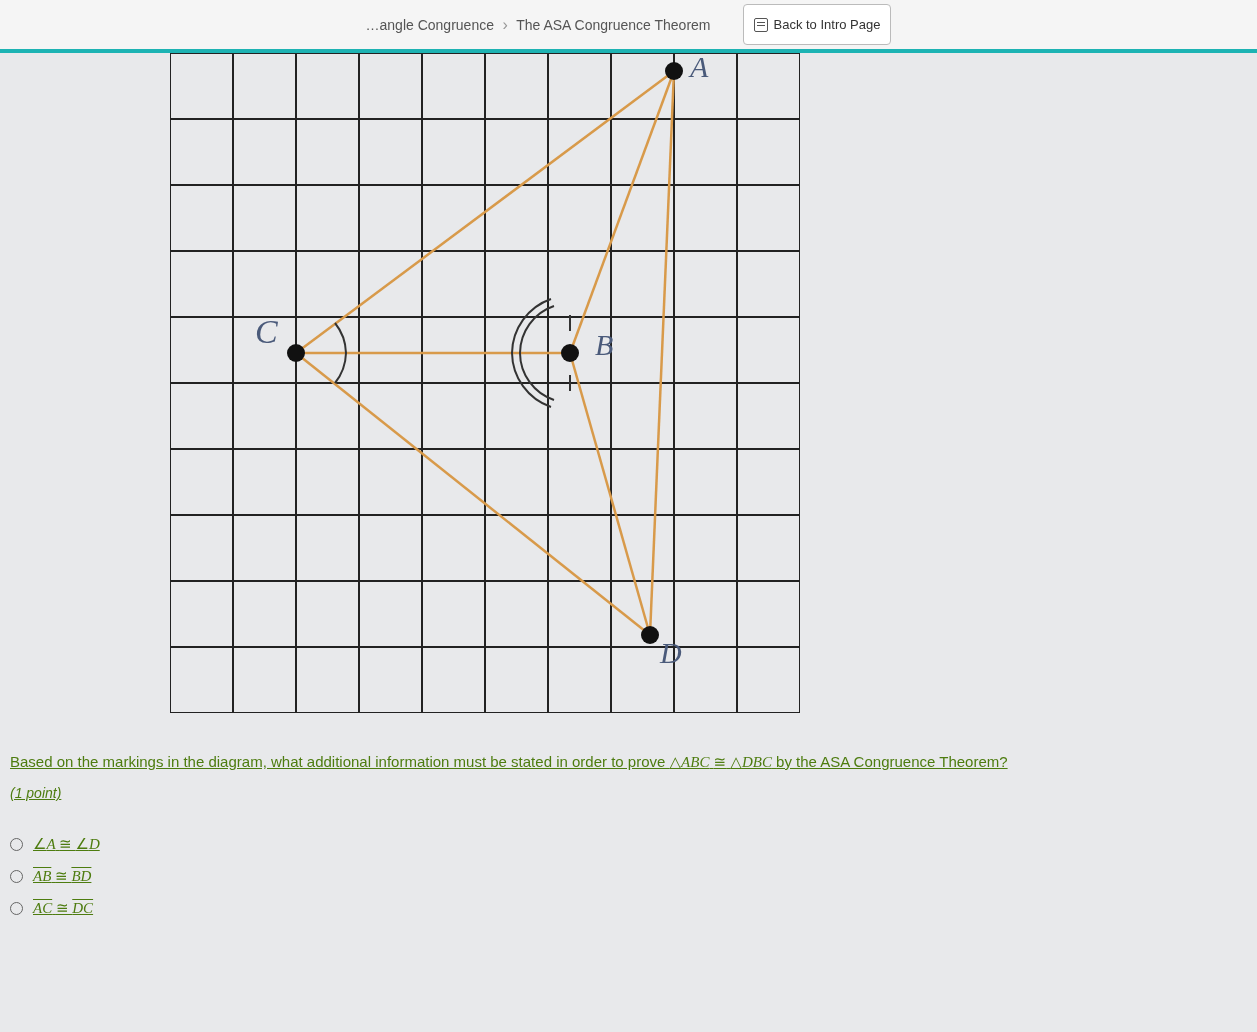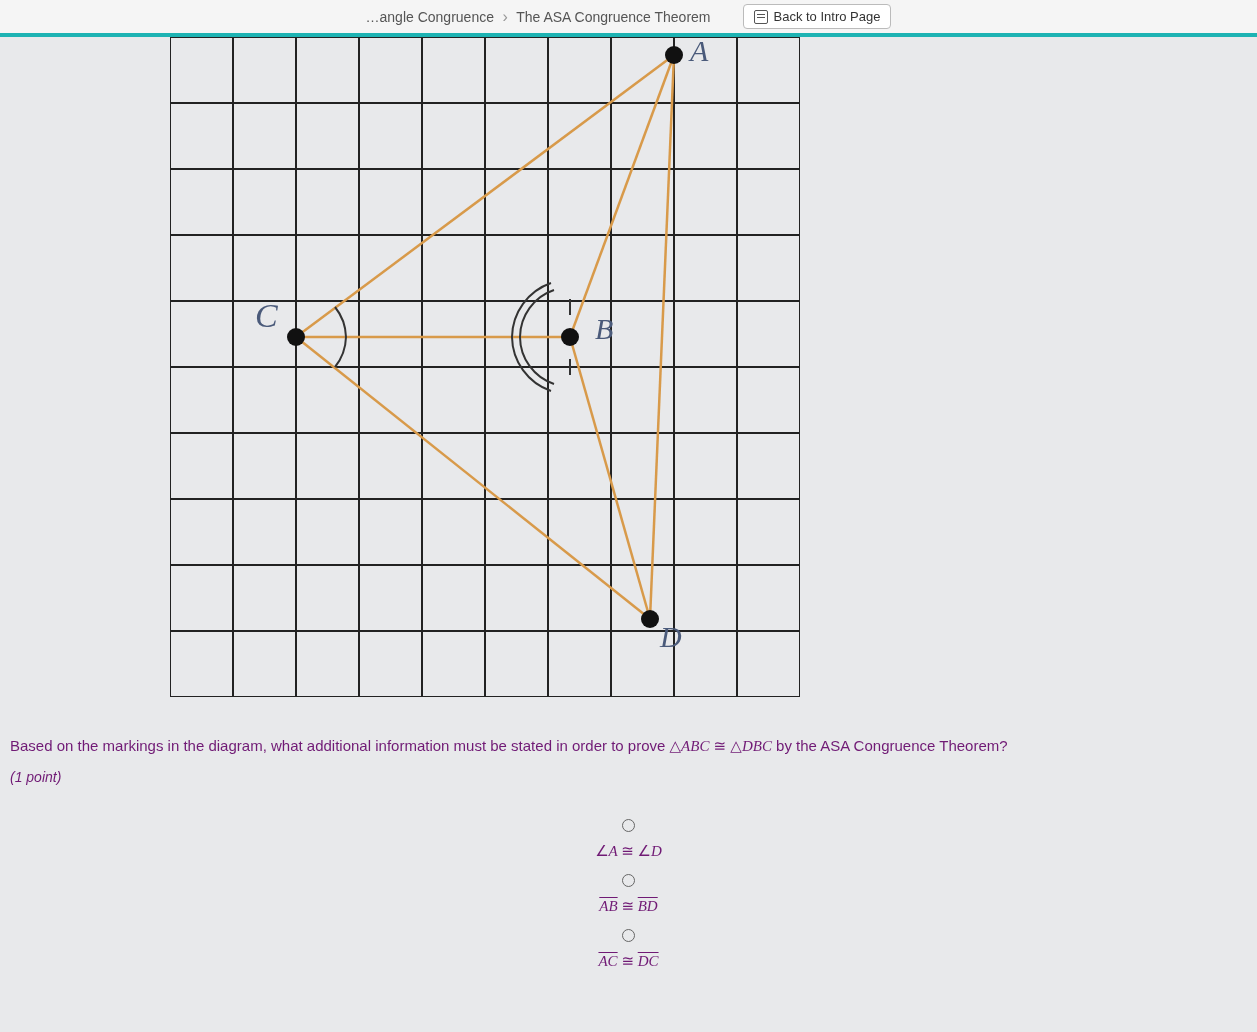--- a/index.html
+++ b/index.html
@@ -23,21 +23,21 @@
   font-size: 14px;
 }
 .breadcrumb-sep {
   color: #999;
   margin: 0 4px;
 }
 .back-btn {
   border: 1px solid #bbb;
   border-radius: 4px;
   background: #fff;
-  padding: 4px 10px;
+  padding: 12px 10px;
   font-size: 13px;
   color: #333;
   display: inline-flex;
   align-items: center;
   gap: 6px;
   cursor: pointer;
 }
 .back-icon {
   width: 14px;
   height: 14px;
@@ -55,38 +55,38 @@
 .back-icon::after { top: 6px; left: 2px; right: 2px; }
 .teal-bar {
   height: 4px;
   background: #1db3b3;
 }
 .diagram-area {
   padding: 0 0 20px 170px;
 }
 .question-area {
   padding: 20px 10px;
-  color: #701a75;
+  color: #4d7c0f;
+  text-decoration: underline;
 }
 .question-text {
   font-size: 15px;
   margin-bottom: 14px;
 }
 .points {
   font-style: italic;
   font-size: 14px;
   margin-bottom: 34px;
 }
 .option {
   display: flex;
   align-items: center;
   gap: 10px;
   margin: 14px 0;
   font-size: 15px;
-  flex-direction: column;
 }
 .radio-circle {
   width: 13px;
   height: 13px;
   border: 1.5px solid #666;
   border-radius: 50%;
   cursor: pointer;
 }
 .math {
   font-family: "Times New Roman", serif;

